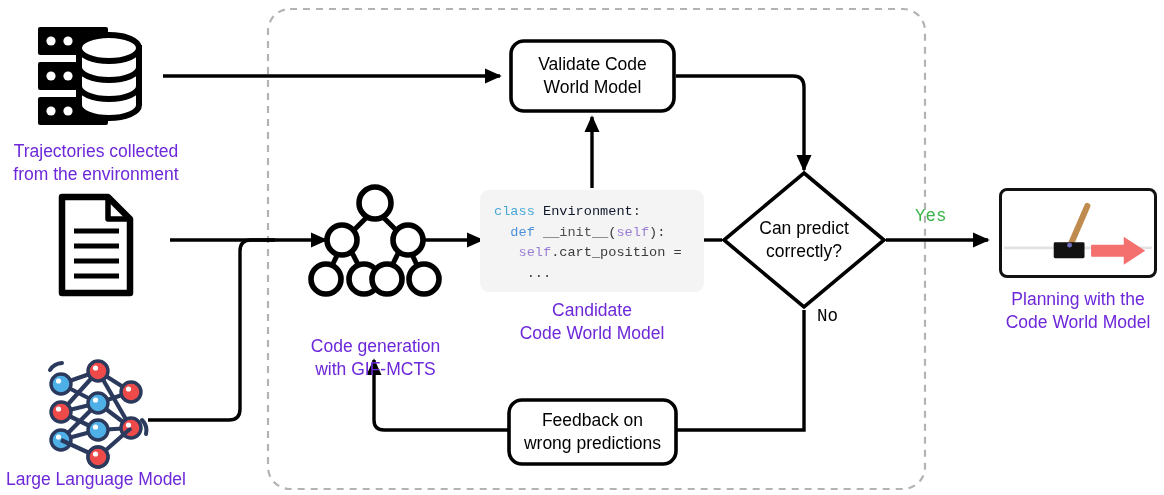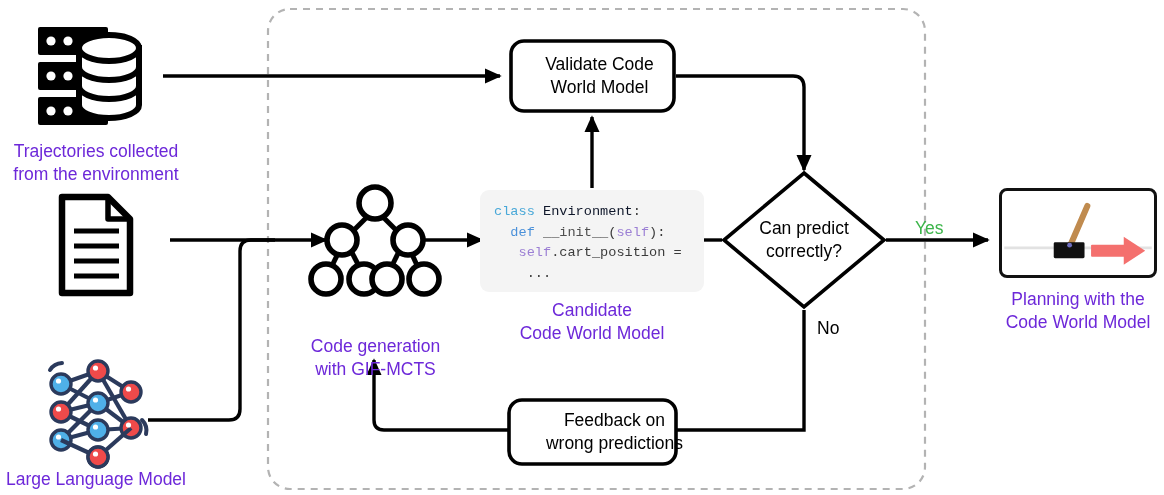--- a/index.html
+++ b/index.html
@@ -38,24 +38,23 @@
     font-family: "Liberation Sans", sans-serif;
     font-size: 17.5px;
     line-height: 1.34;
     white-space: pre-line;
     display: flex;
     align-items: center;
     justify-content: center;
   }
   .branchlabel {
     position: absolute;
-    font-family: Liberation Sans, sans-serif;
+    font-family: Liberation Mono, monospace;
     font-size: 17.5px;
     white-space: nowrap;
-    margin-top: 12px;
   }
   .codebox {
     position: absolute;
     box-sizing: border-box;
     background: #f4f4f4;
     border-radius: 9px;
     padding: 12px 0 12px 14px;
     font-family: "Liberation Mono", monospace;
     font-size: 13.6px;
     line-height: 1.52;
@@ -238,31 +237,31 @@
 with GIF-MCTS</div>
 
   <div class="codebox" style="left:480px; top:190px; width:224px; height:102px;"><span class="k-class">class</span><span class="k-plain"> </span><span class="k-name">Environment</span><span class="k-plain">:</span>
 <span class="k-plain">  </span><span class="k-def">def</span><span class="k-dunder"> __init__</span><span class="k-plain">(</span><span class="k-self">self</span><span class="k-plain">):</span>
 <span class="k-plain">   </span><span class="k-self">self</span><span class="k-plain">.cart_position =</span>
 <span class="k-plain">    </span><span class="k-plain">...</span></div>
 
   <div class="caption" style="left:480px; top:299px; width:224px;">Candidate
 Code World Model</div>
 
-  <div class="boxlabel" style="left:511px; top:41px; width:163px; height:70px;margin-left:7px;">Validate Code
+  <div class="boxlabel" style="left:511px; top:41px; width:163px; height:70px;">Validate Code
 World Model</div>
 
   <div class="boxlabel" style="left:734px; top:205px; width:140px; height:70px;">Can predict
 correctly?</div>
 
   <div class="branchlabel" style="left:915px; top:206px; color:#3cb54a;">Yes</div>
 
   <div class="branchlabel" style="left:817px; top:306px; color:#000000;">No</div>
 
-  <div class="boxlabel" style="left:527px; top:400px; width:175px; height:64px;">Feedback on
+  <div class="boxlabel" style="left:505px; top:400px; width:175px; height:64px;">Feedback on
 wrong predictions</div>
 
   <div class="cartbox" style="left:999px; top:188px; width:158px; height:90px;">
     <svg viewBox="0 0 158 90" style="width:100%;height:100%;display:block;">
       <line x1="0" y1="61" x2="158" y2="61" stroke="#e2e2e2" stroke-width="3"></line>
       <line x1="70" y1="60" x2="89" y2="16" stroke="#c08b4f" stroke-width="6.5" stroke-linecap="round"></line>
       <rect x="53" y="55" width="33" height="17" rx="1.5" fill="#111111"></rect>
       <circle cx="70" cy="58" r="2.6" fill="#6f6fc0"></circle>
       <g fill="#f4706e">
         <rect x="93" y="57.5" width="39" height="13" rx="1"></rect>

